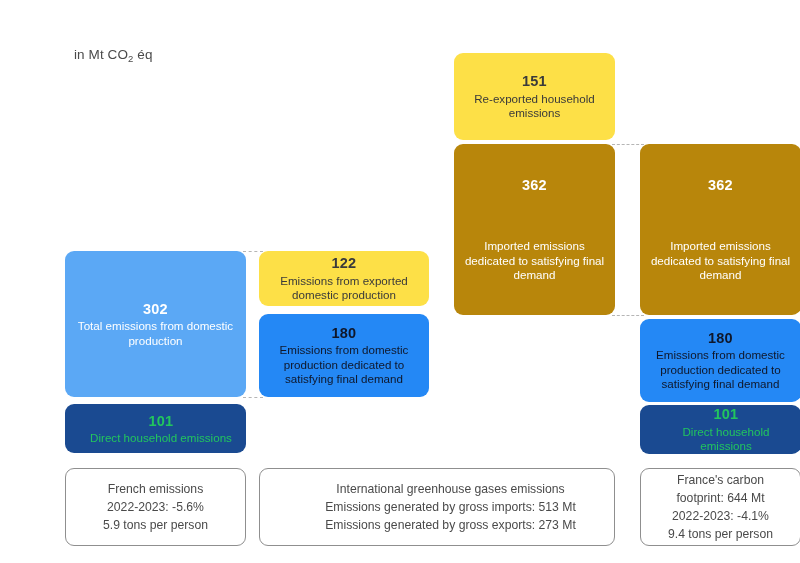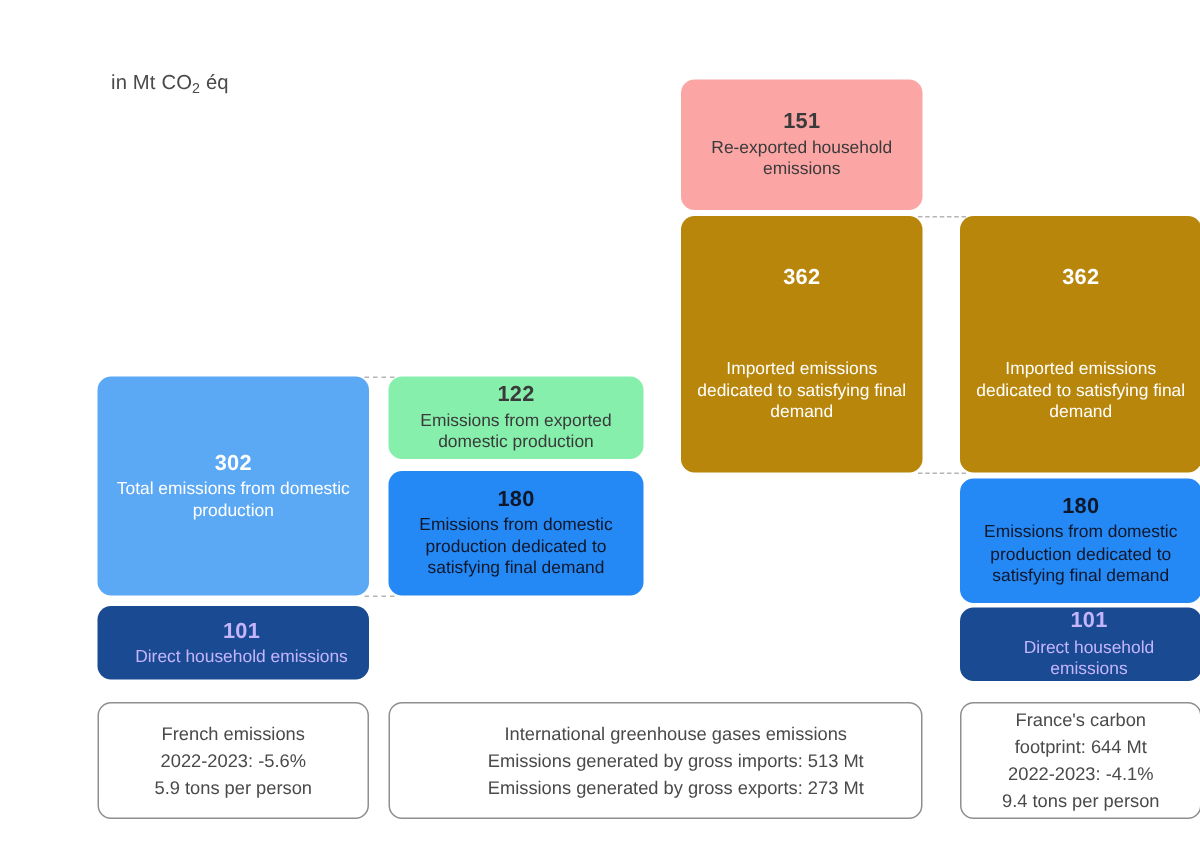--- a/index.html
+++ b/index.html
@@ -63,23 +63,23 @@
     letter-spacing: .2px;
   }
   .block .desc {
     font-size: 11.6px;
     font-weight: normal;
     letter-spacing: 0px;
   }
 
   .b-lightblue { background: #5ba8f5; color: #ffffff; }
   .b-blue      { background: #2488f5; color: #0f172a; }
-  .b-navy      { background: #1a4a91; color: #c4b5fd; padding-left: 20px; }
-  .b-lightgold { background: #86efac; color: #3a3a3a; }
-  .b-gold      { background: #fca5a5; color: #3a3a3a; }
+  .b-navy      { background: #1a4a91; color: #22c55e; padding-left: 20px; }
+  .b-lightgold { background: #fde047; color: #3a3a3a; }
+  .b-gold      { background: #fde047; color: #3a3a3a; }
   .b-darkgold  { background: #b8860b; color: #ffffff; gap: 44px; }
 
   
   #blk-302   { left: 25px;  top: 236px; width: 181px; height: 146px; }
   #blk-101-l { left: 25px;  top: 389px; width: 181px; height: 49px;  }
 
   #blk-122   { left: 219px; top: 236px; width: 170px; height: 55px;  }
   #blk-180-m { left: 219px; top: 299px; width: 170px; height: 83px;  }
 
   #blk-151   { left: 414px; top: 38px;  width: 161px; height: 87px;  }

